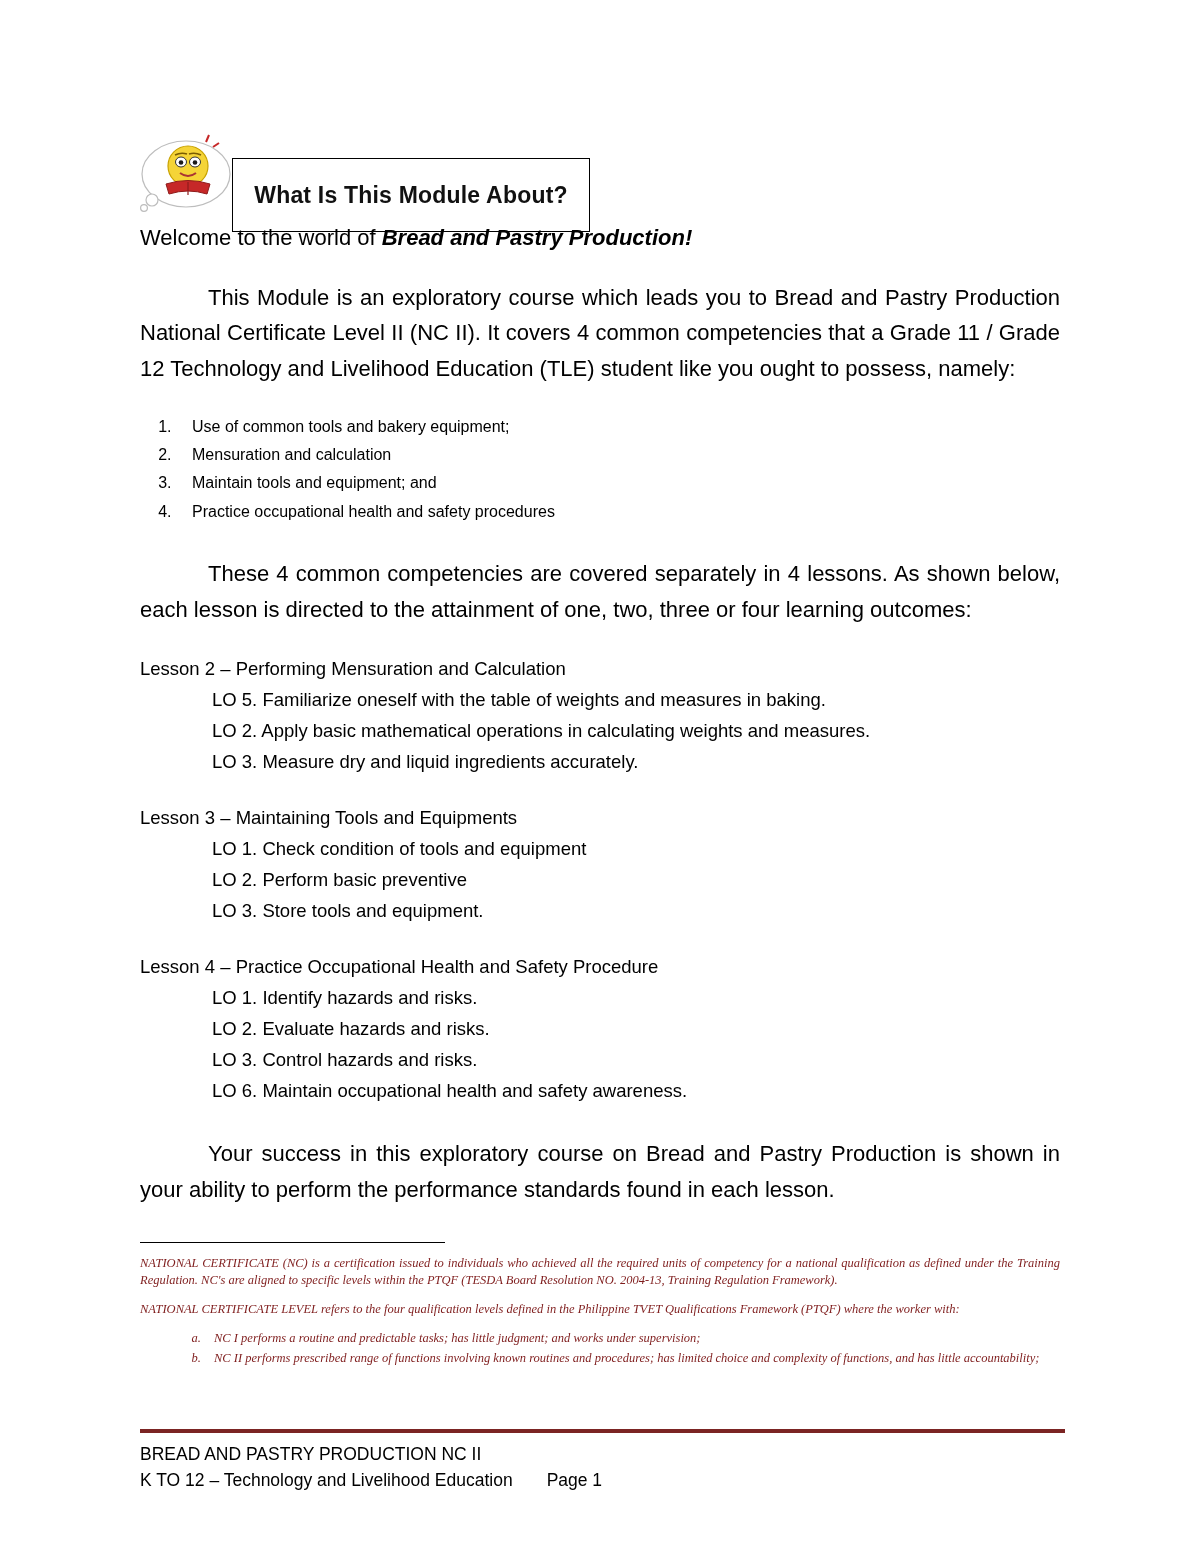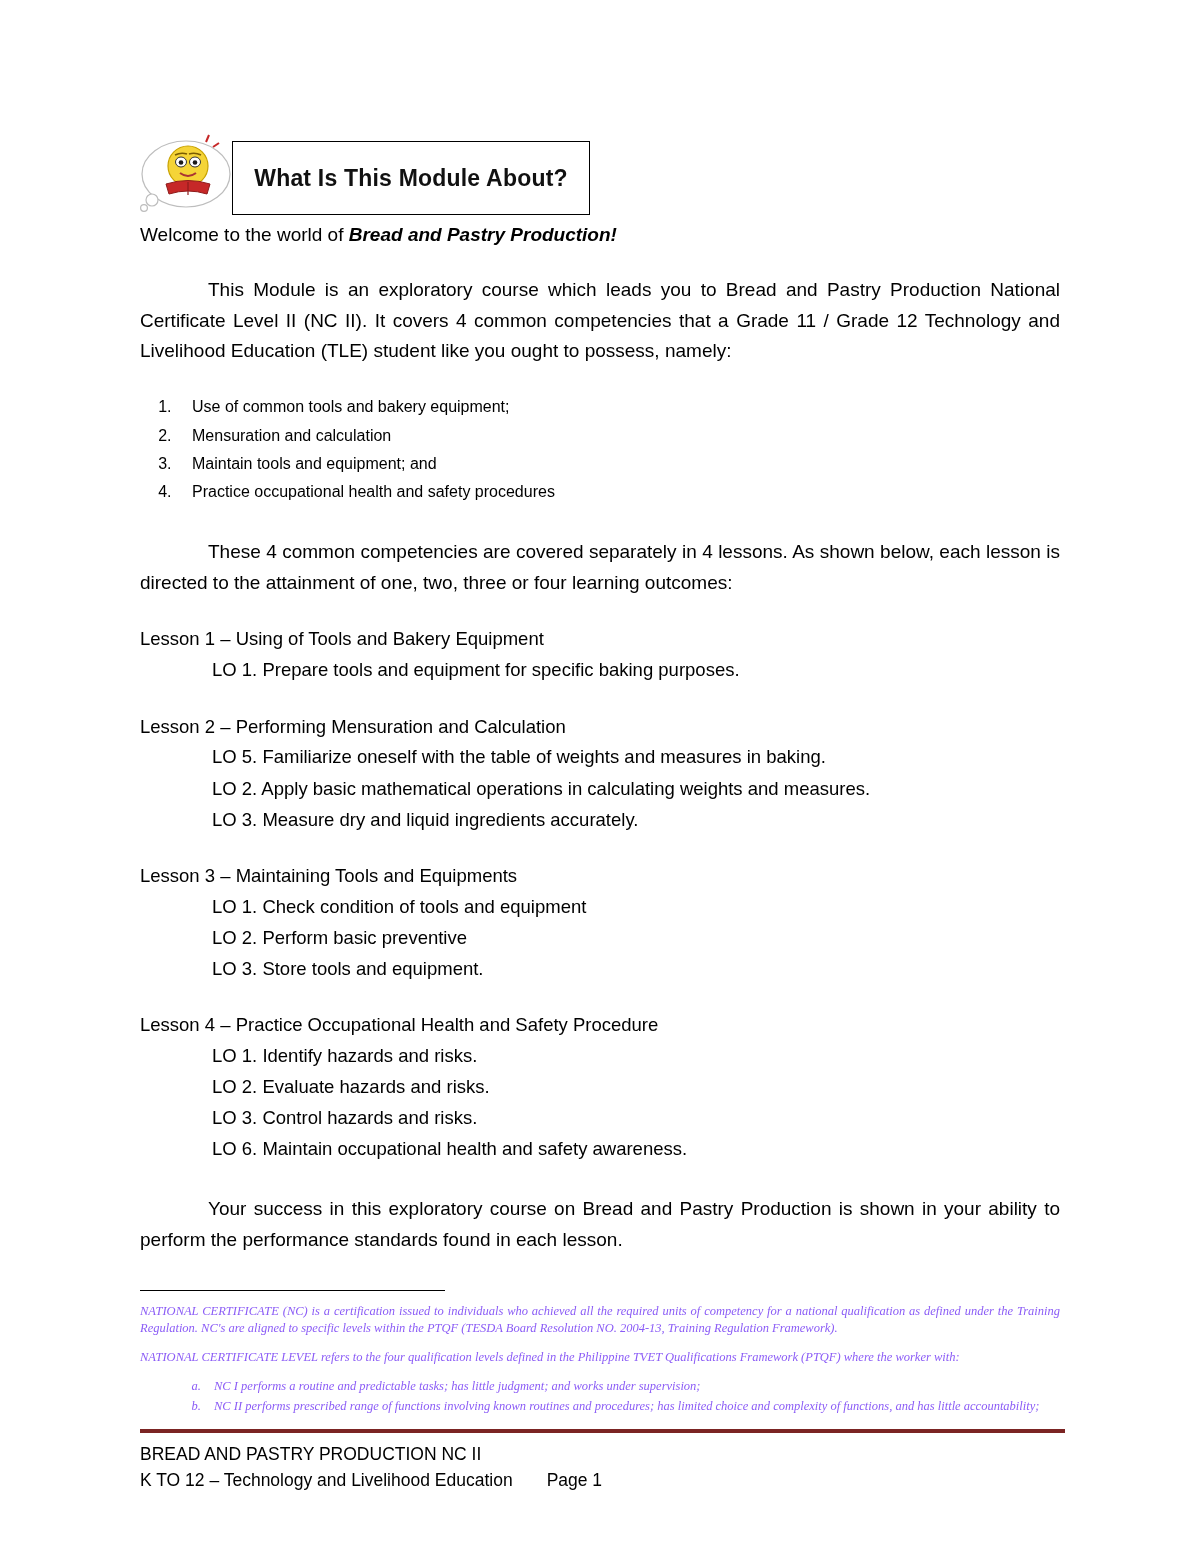--- a/index.html
+++ b/index.html
@@ -38,39 +38,39 @@
   .thinker-icon {
     position: absolute;
     left: 0px;
     top: 4px;
     width: 96px;
     height: 80px;
   }
   .title-box {
     position: absolute;
     left: 92px;
-    top: 11px;
+    top: 28px;
     width: 358px;
     height: 74px;
     border: 1px solid #000;
     box-sizing: border-box;
     display: flex;
     align-items: center;
     justify-content: center;
   }
   .title-box-text {
     font-size: 23px;
     font-weight: bold;
     letter-spacing: 0.2px;
     color: #111;
   }
 
   
   p.body {
-    font-size: 19px;
+    font-size: 22px;
     line-height: 1.62;
     margin: 0 0 0 0;
     text-align: justify;
     color: #000;
   }
   .welcome {
     margin-top: 34px;
     font-size: 18.5px;
   }
   .welcome .emph {
@@ -114,21 +114,21 @@
     width: 305px;
     height: 1px;
     background: #000;
   }
   .footnotes {
     margin-top: 12px;
     font-family: "Liberation Serif", serif;
     font-style: italic;
     font-size: 12.5px;
     line-height: 1.42;
-    color: #8b5cf6;
+    color: #7f1d1d;
     text-align: justify;
   }
   .footnotes p { margin: 0 0 11px 0; }
   ol.fn-list {
     margin: 0;
     padding-left: 64px;
     list-style: lower-alpha;
     font-family: "Liberation Serif", serif;
     font-style: italic;
     font-size: 12.5px;
@@ -209,24 +209,20 @@
       <li>Use of common tools and bakery equipment;</li>
       <li>Mensuration and calculation</li>
       <li>Maintain tools and equipment; and</li>
       <li>Practice occupational health and safety procedures</li>
     </ol>
 
     <div class="gap-lg"></div>
 
     <p class="body para-indent">These 4 common competencies are covered separately in 4 lessons. As shown below, each lesson is directed to the attainment of one, two, three or four learning outcomes:</p>
 
-    <div class="lesson-block">
-      <div class="lesson-title">Lesson 1 – Using of Tools and Bakery Equipment</div>
-      <div class="lo-line">LO 1. Prepare tools and equipment for specific baking purposes.</div>
-    </div>
 
     <div class="lesson-block">
       <div class="lesson-title">Lesson 2 – Performing Mensuration and Calculation</div>
       <div class="lo-line">LO 5. Familiarize oneself with the table of weights and measures in baking.</div>
       <div class="lo-line">LO 2. Apply basic mathematical operations in calculating weights and measures.</div>
       <div class="lo-line">LO 3. Measure dry and liquid ingredients accurately.</div>
     </div>
 
     <div class="lesson-block">
       <div class="lesson-title">Lesson 3 – Maintaining Tools and Equipments</div>

